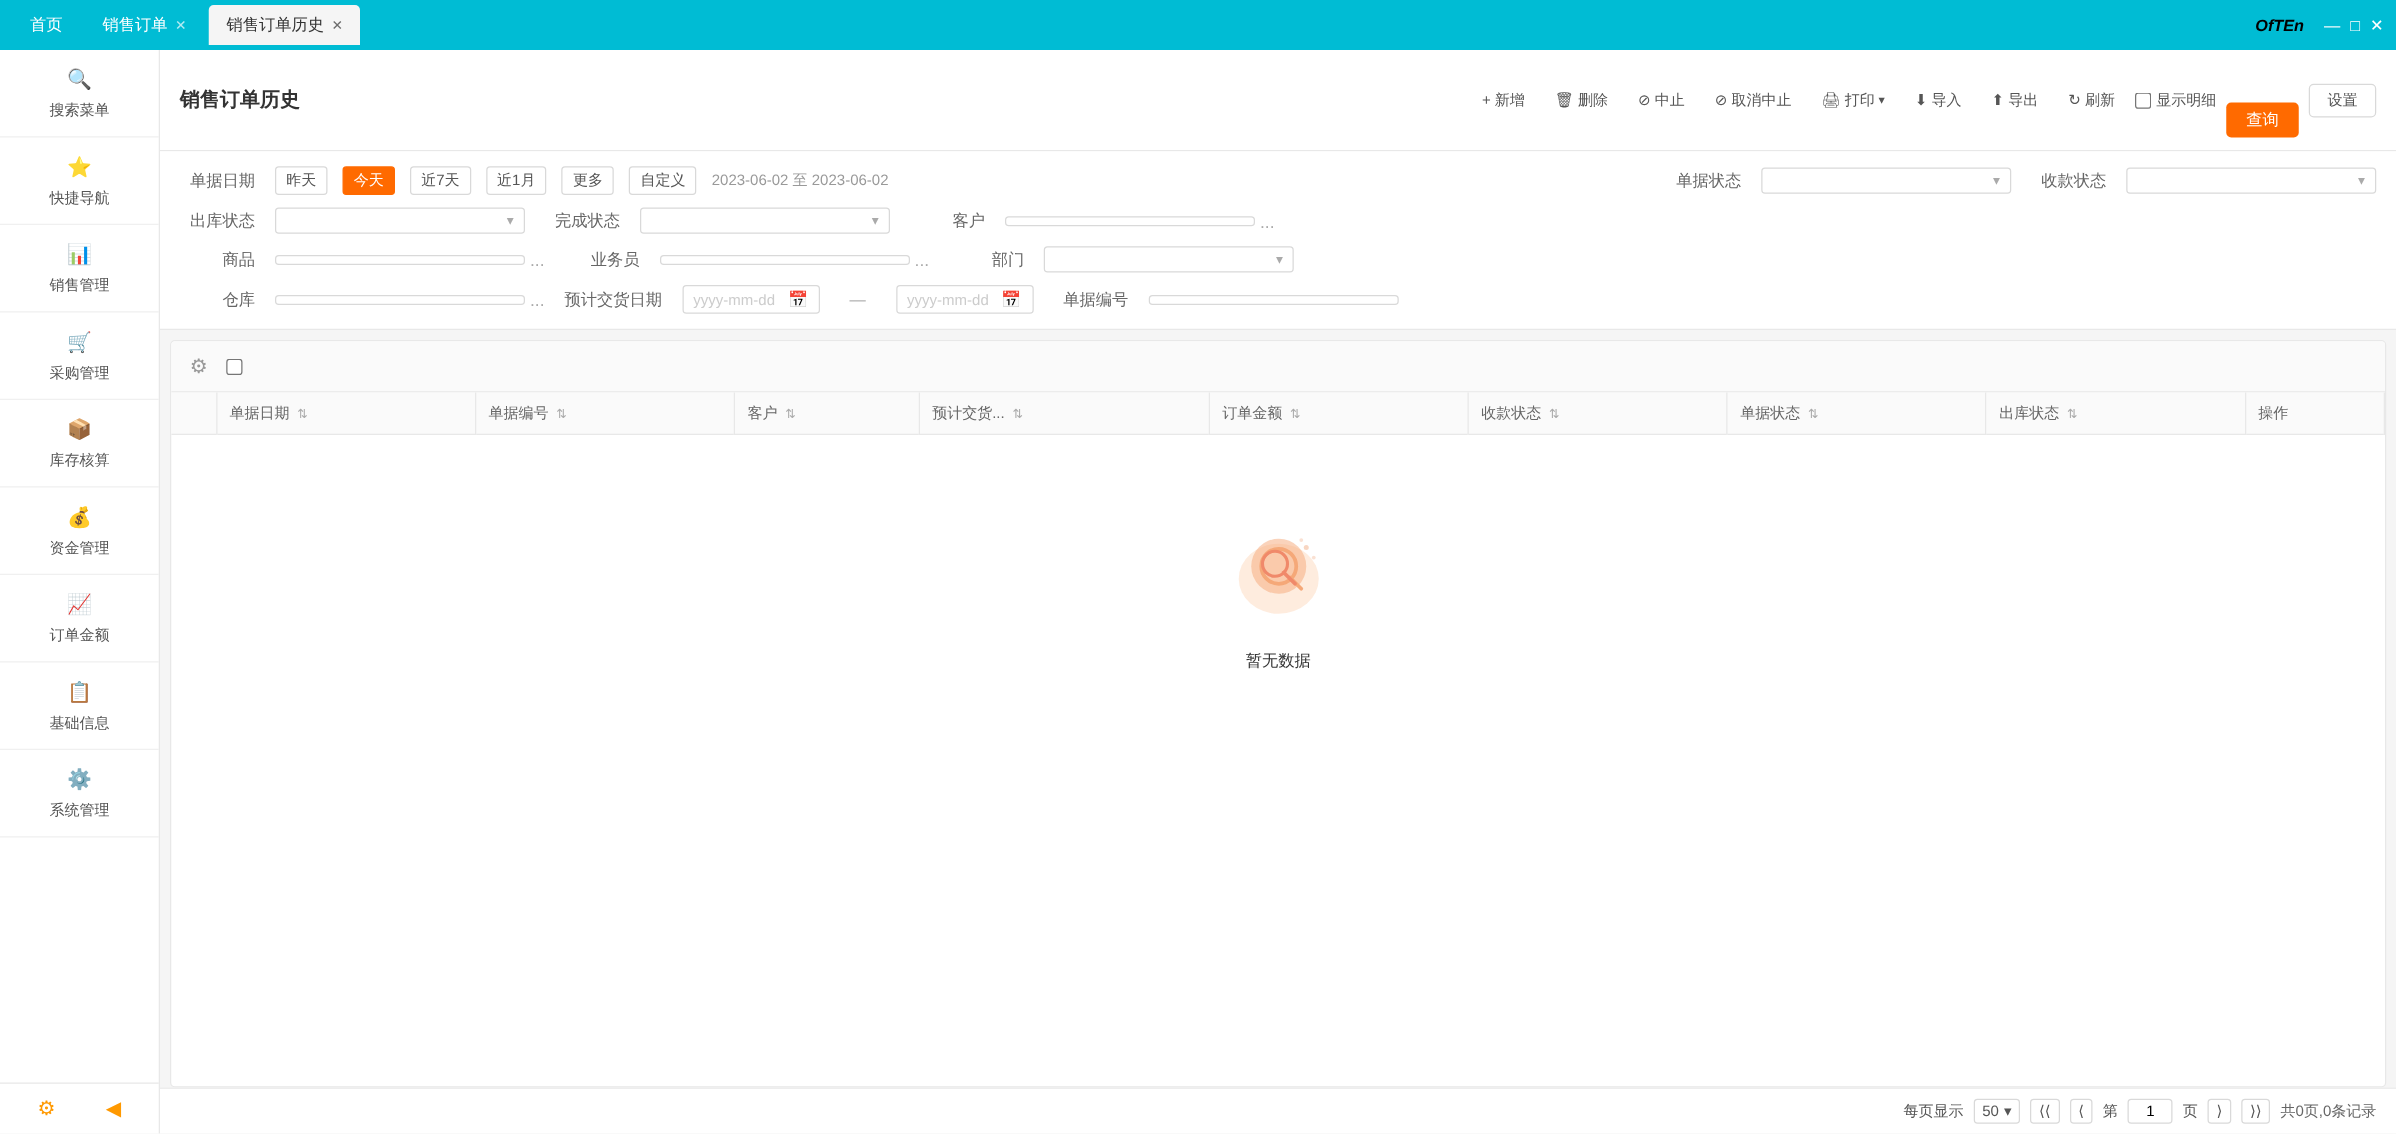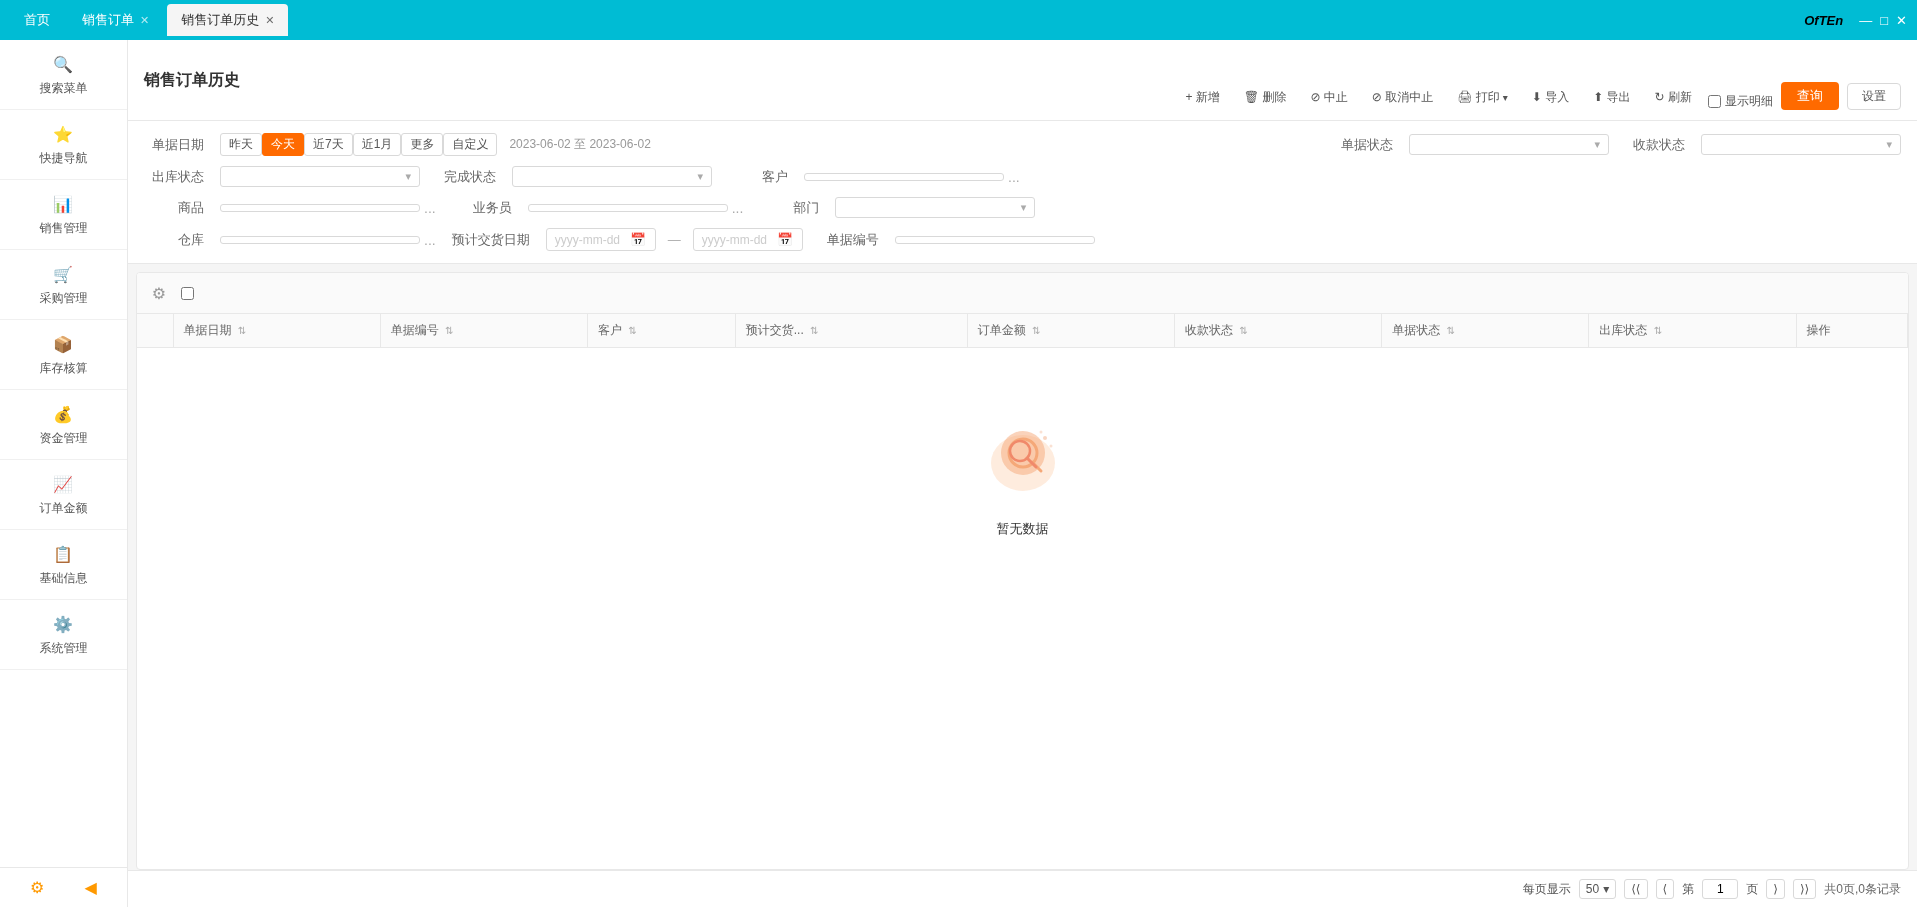--- a/index.html
+++ b/index.html
@@ -121,21 +121,21 @@
       border-bottom: 1px solid #e8e8e8;
       flex-shrink: 0;
     }
     .page-title {
       font-size: 16px;
       font-weight: bold;
       color: #333;
     }
     .toolbar {
       display: flex;
-      align-items: flex-end;
+      align-items: center;
       gap: 8px;
     }
     .toolbar-btn {
       display: flex;
       align-items: center;
       gap: 3px;
       padding: 4px 8px;
       border: none;
       background: none;
       cursor: pointer;
@@ -188,21 +188,21 @@
     }
     .filter-control {
       display: flex;
       align-items: center;
       gap: 6px;
       flex: 1;
     }
     .date-quick-btns {
       display: flex;
       align-items: center;
-      gap: 0;
+      gap: 12px;
     }
     .date-btn {
       padding: 2px 8px;
       border: 1px solid #d9d9d9;
       border-radius: 3px;
       cursor: pointer;
       font-size: 12px;
       color: #555;
       background: white;
     }
@@ -537,21 +537,21 @@
         </div>
       </div>
 
       <div class="filter-row">
         <span class="filter-label">仓库</span>
         <div style="display:flex;align-items:center;gap:4px;">
           <div class="input-control" style="min-width:200px;"></div>
           <span class="dots-btn">...</span>
         </div>
         <span class="filter-label">预计交货日期</span>
-        <div style="display:flex;align-items:center;gap:8px;">
+        <div style="display:flex;align-items:center;gap:20px;">
           <div class="date-input">
             <span>yyyy-mm-dd</span>
             <span class="cal-icon">📅</span>
           </div>
           <span class="date-sep">—</span>
           <div class="date-input">
             <span>yyyy-mm-dd</span>
             <span class="cal-icon">📅</span>
           </div>
         </div>

